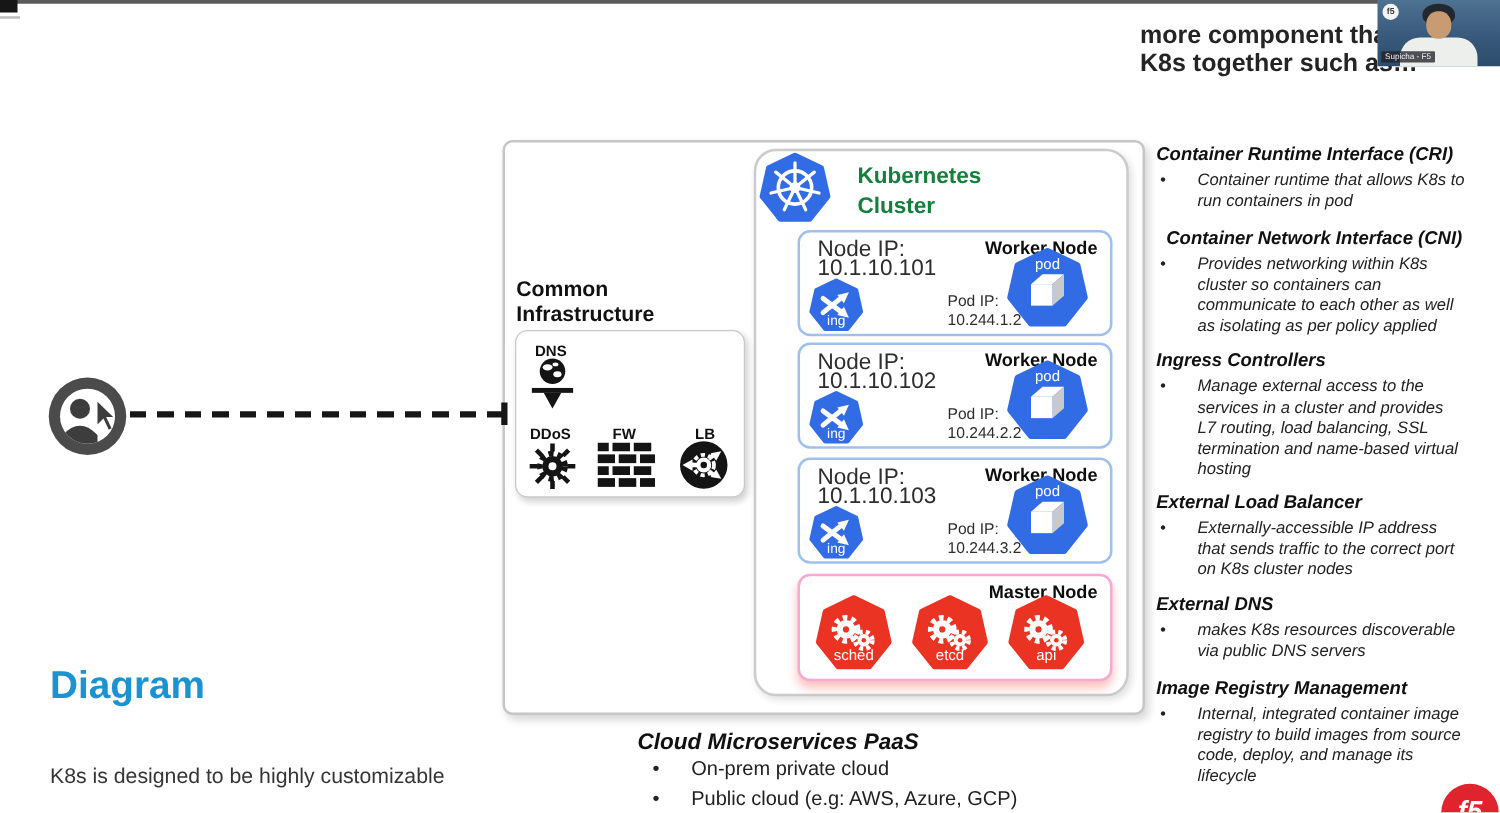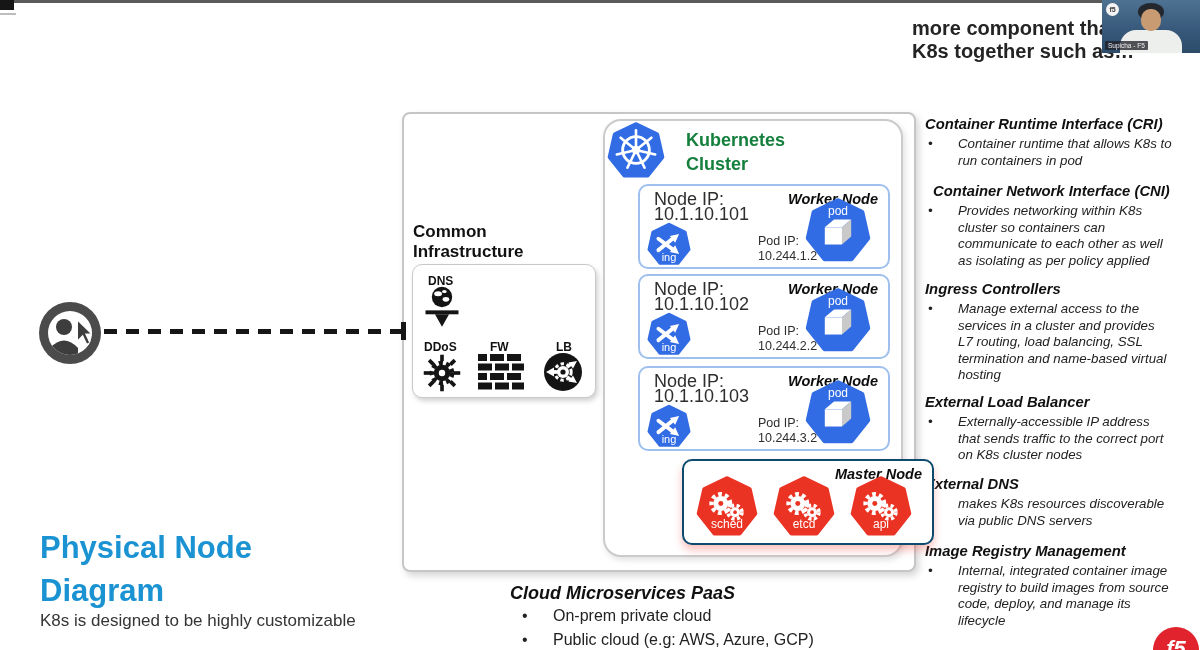--- a/index.html
+++ b/index.html
@@ -42,23 +42,23 @@
   .ci-label{left:413px;top:222px;font-size:17px;font-weight:bold;line-height:20px;color:#111;}
   .ci-box{left:412px;top:264px;width:182px;height:132px;background:#fff;border:1.5px solid #c9c9c9;
           border-radius:10px;box-shadow:2px 3px 5px rgba(0,0,0,.18);}
   .ci-ic-label{font-size:12px;font-weight:bold;color:#111;}
 
   .cluster-title{left:674px;top:128px;font-size:18px;font-weight:bold;line-height:24px;color:#15803d;margin-left:12px;}
 
   .worker{position:absolute;left:638px;width:248px;height:81px;background:#fff;
           border:2px solid #9fc0ee;border-radius:10px;}
   .master{position:absolute;left:638px;top:459px;width:248px;height:82px;background:#fff;
-          border:2px solid #0c4a6e;border-radius:10px;box-shadow:0 5px 8px rgba(234,51,35,.30);margin-left:44px;}
+          border:2px solid #f9a8d4;border-radius:10px;box-shadow:0 5px 8px rgba(234,51,35,.30);}
   .nodeip{left:14px;top:6px;font-size:18px;line-height:15px;color:#2e2e2e;}
-  .wtitle{right:10px;top:5px;font-size:14.5px;font-weight:bold;color:#0d0d0d;font-style:italic;}
+  .wtitle{right:10px;top:5px;font-size:14.5px;font-weight:bold;color:#0d0d0d;}
   .podip{left:118px;top:48px;font-size:12.5px;line-height:15px;color:#2e2e2e;}
   .hwrap{position:absolute;}
   .hwrap svg{display:block;width:100%;height:100%;}
   .hlabel{position:absolute;left:0;width:100%;text-align:center;color:#fff;font-weight:normal;}
   .ing-label{bottom:3px;font-size:11px;}
   .pod-label{top:7px;font-size:12px;}
   .m-label{bottom:6px;font-size:12px;}
 
   
   .client{left:37px;top:300px;width:66px;height:66px;}
@@ -389,21 +389,20 @@
         <circle cx="27" cy="27" r="8" fill="#3d3d3d"></circle>
         <path d="M13,48 Q27,33 41,48 L41,56 L13,56 Z" fill="#3d3d3d"></path>
         <polygon points="40,19 40,42 45.5,36.5 49.5,45 53.5,43 49.5,34.5 56,34.5" fill="#3d3d3d" stroke="#fff" stroke-width="2"></polygon>
       </g>
     </svg>
   </div>
   <div class="abs dash"></div>
   <div class="abs dash-tick"></div>
 
   <div class="abs big-title">
-    <div>Physical Node</div>
     <div>Diagram</div>
   </div>
   <div class="abs subtitle">K8s is designed to be highly customizable</div>
 
   <div class="abs paas-h">Cloud Microservices PaaS</div>
   <div class="abs paas-b" style="top:607px">
     <span class="dot2">•</span>
     <span>On-prem private cloud</span>
   </div>
   <div class="abs paas-b" style="top:631px">

